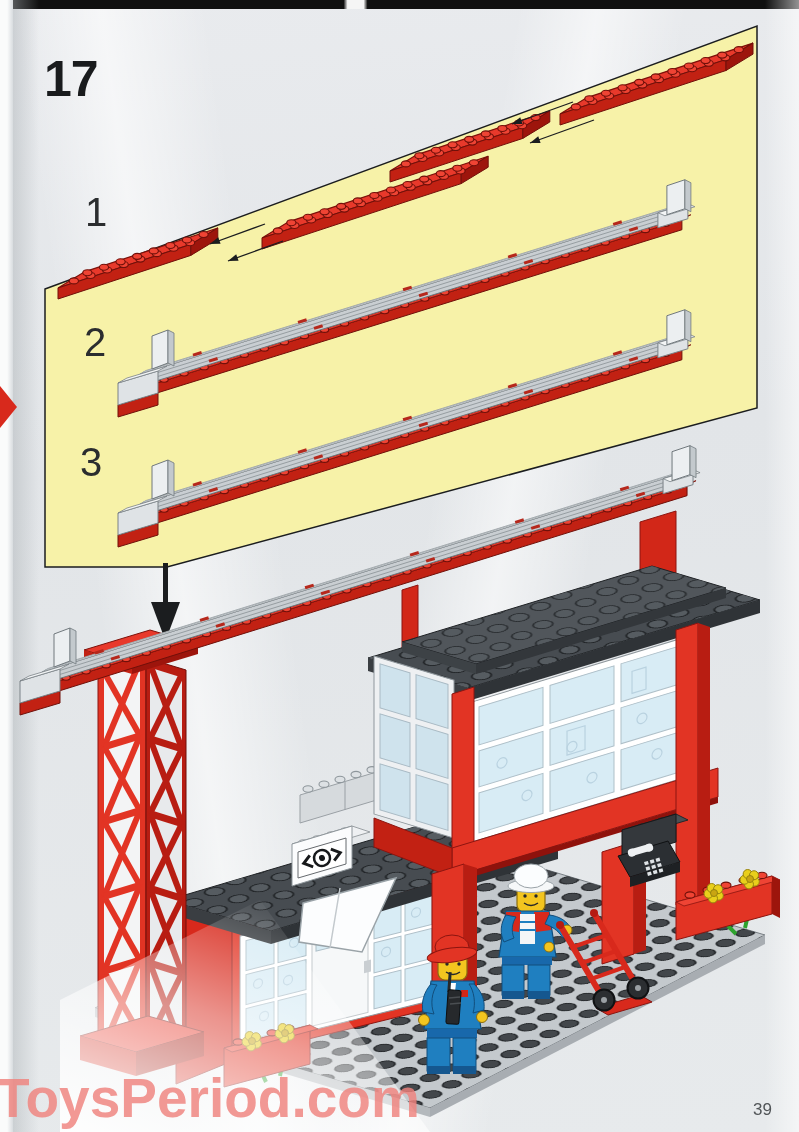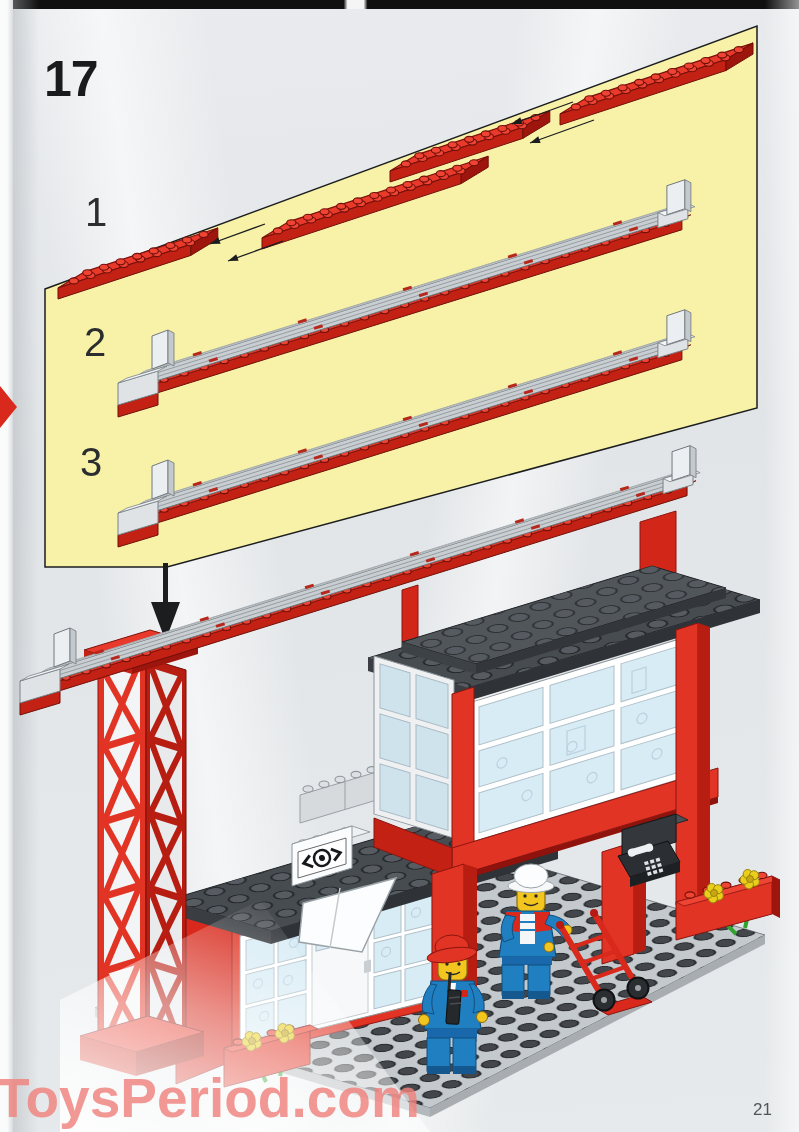--- a/index.html
+++ b/index.html
@@ -655,14 +655,14 @@
 
       <polygon points="60,1000 260,900 430,1132 60,1132" fill="url(#gwash)"></polygon>
     </g>
   </svg>
 
   <div id="step17" class="txt">17</div>
   <div id="sub1" class="txt substep">1</div>
   <div id="sub2" class="txt substep">2</div>
   <div id="sub3" class="txt substep">3</div>
   <div id="watermark" class="txt">ToysPeriod.com</div>
-  <div id="pagenum" class="txt">21</div>
+  <div id="pagenum" class="txt">39</div>
 </div>
 
 </body></html>

